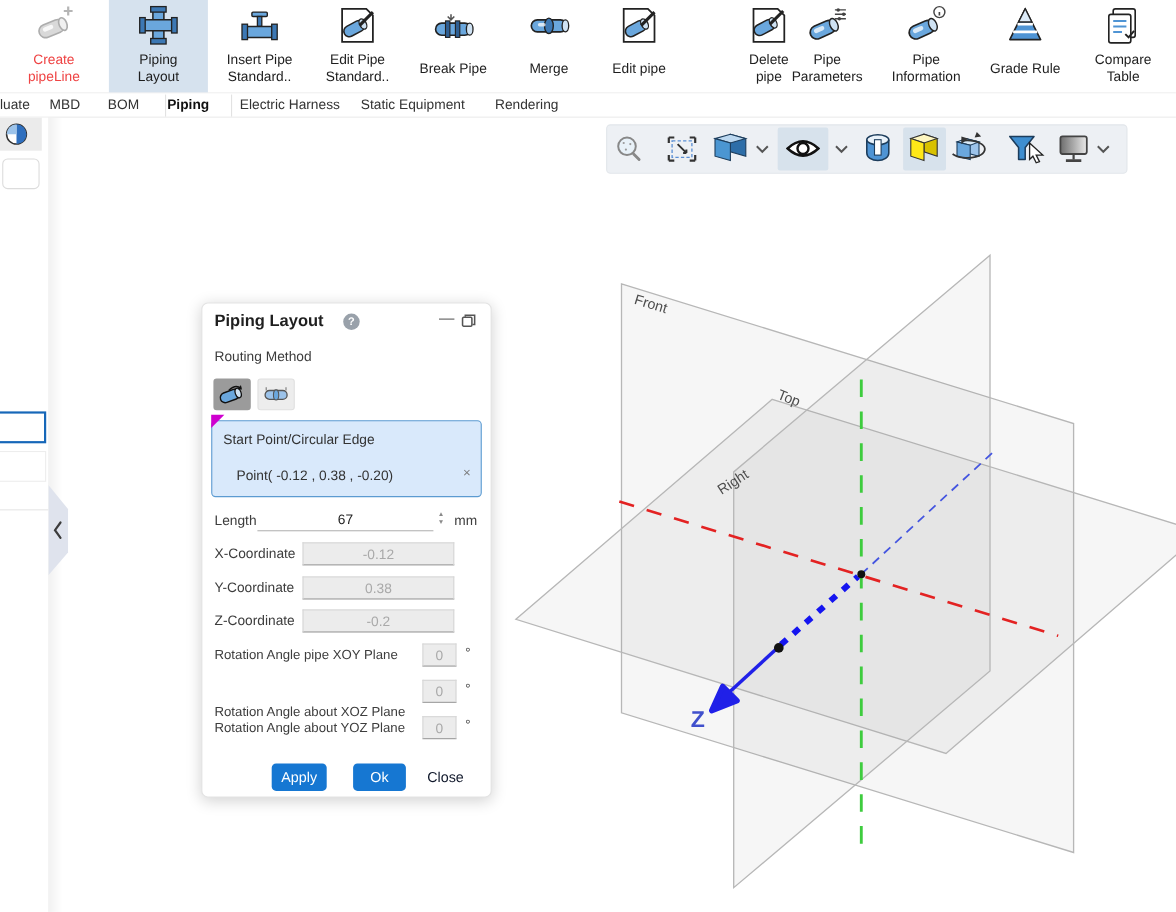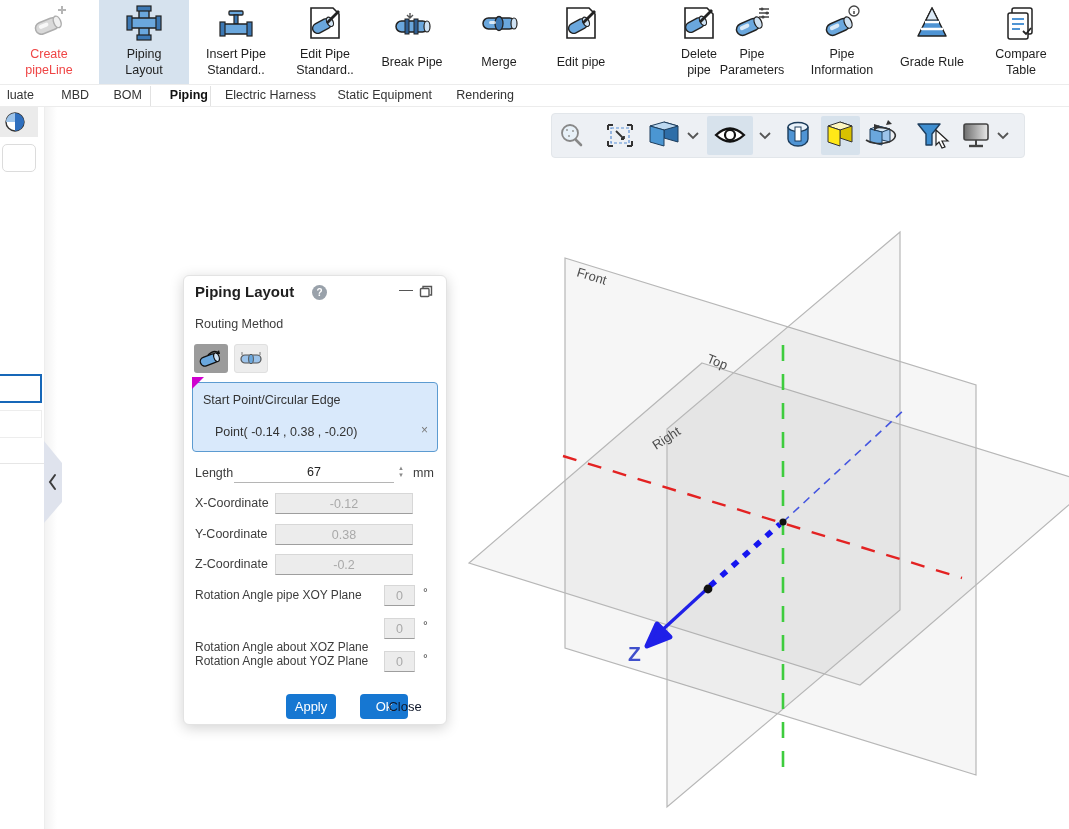--- a/index.html
+++ b/index.html
@@ -14,21 +14,21 @@
     align-items:center; cursor:pointer; }
   .rb-item.selected { background:#d6e2ee; }
   .rb-icon { height:40px; display:flex; align-items:center; justify-content:center; margin-top:3px; }
   .rb-label { height:38px; display:flex; flex-direction:column; justify-content:center; align-items:center;
     font-size:12.5px; color:#1e1e1e; line-height:16px; text-align:center; white-space:nowrap; }
   .rb-item.disabled .rb-label { color:#ef4444; }
 
   
   #tabrow { position:absolute; left:0; top:85px; width:1069px; height:22px; background:#fff;
     border-bottom:1px solid #ececec; z-index:4; font-size:12.5px; color:#333; }
-  .tab { position:absolute; top:0; height:22px; line-height:21px; text-align:right; cursor:pointer; }
+  .tab { position:absolute; top:0; height:22px; line-height:21px; text-align:left; cursor:pointer; }
   .tab.active { font-weight:bold; color:#111; }
   .tab-sep { position:absolute; top:1px; height:20px; width:1px; background:#e2e2e2; }
 
   
   #sidebar { position:absolute; left:0; top:107px; width:44px; height:722px; background:#fff; z-index:4; }
   #sidebar-edge { position:absolute; left:44px; top:107px; width:1px; height:722px; background:#ededed; z-index:4; }
   #sidebar-shadow { position:absolute; left:45px; top:107px; width:12px; height:722px;
     background:linear-gradient(to right, rgba(0,0,0,0.05), rgba(0,0,0,0)); z-index:3; }
   #sb-header { position:absolute; left:0; top:0; width:38px; height:30px; background:#ebebeb; }
   #sb-search { position:absolute; left:2px; top:37px; width:34px; height:28px; background:#fff;
@@ -76,21 +76,21 @@
     line-height:7px; cursor:pointer; }
   .gray-input { position:absolute; left:91px; width:138px; height:21px; background:#ececec;
     border:1px solid #d7d7d7; border-bottom:1px solid #9e9e9e; text-align:center; font-size:12.5px;
     color:#a9a9a9; font-family:"Liberation Sans",sans-serif; }
   .rot-input { position:absolute; left:200px; width:31px; height:21px; background:#ececec;
     border:1px solid #d7d7d7; border-bottom:1px solid #9e9e9e; text-align:center; font-size:12.5px;
     color:#a9a9a9; font-family:"Liberation Sans",sans-serif; }
   .deg { position:absolute; left:239px; font-size:12px; color:#444; }
   .btn { position:absolute; top:418px; height:25px; border:none; border-radius:4px; font-size:13px;
     cursor:pointer; font-family:"Liberation Sans",sans-serif; }
-  .btn.blue { background:#1677d2; color:#fff;margin-left:39px; }
+  .btn.blue { background:#1677d2; color:#fff; }
   .btn.plain { background:transparent; color:#0f172a; }
 </style>
 </head>
 <body>
 
 <div id="app">
 
   <div id="ribbon">
 
     <div class="rb-item disabled" style="left:4px">
@@ -443,21 +443,21 @@
       <svg width="26" height="16" viewBox="0 0 26 16">
         <rect x="3" y="4" width="20" height="8" rx="4" fill="#9cc3ea" stroke="#555" stroke-width="1.2"></rect>
         <ellipse cx="13" cy="8" rx="2.4" ry="4.6" fill="#6aa7dd" stroke="#555" stroke-width="1"></ellipse>
         <path d="M4 1 v3 M22 1 v3" stroke="#777" stroke-width="1"></path>
       </svg>
     </div>
 
     <div id="sel-box">
       <div id="sel-corner"></div>
       <div class="sel-title">Start Point/Circular Edge</div>
-      <div class="sel-value">Point( -0.14 , 0.38 , -0.20)</div>
+      <div class="sel-value">Point( -0.12 , 0.38 , -0.20)</div>
       <div class="sel-x">×</div>
     </div>
 
     <div class="dlg-label" style="left:11px;top:190px">Length</div>
     <input class="underline-input" value="67" style="">
     <div class="spinner">
         <span>▲</span>
         <span>▼</span>
       </div>
     <div class="dlg-label" style="left:229px;top:190px">mm</div>

